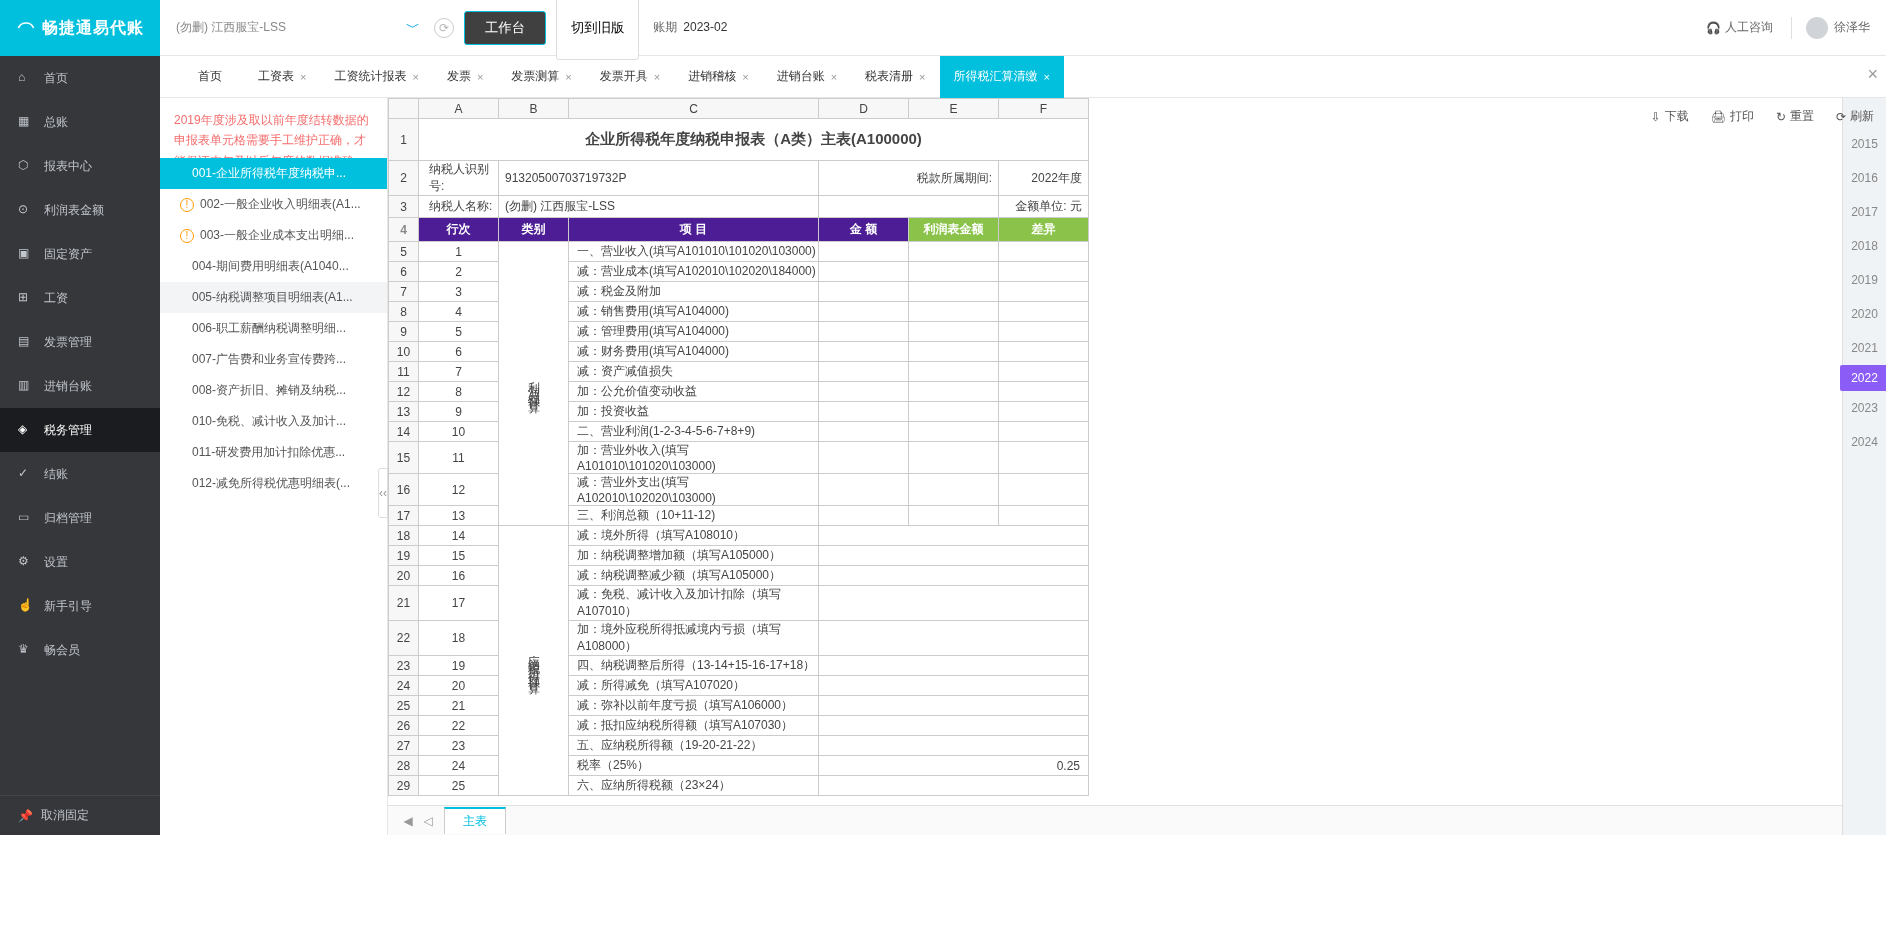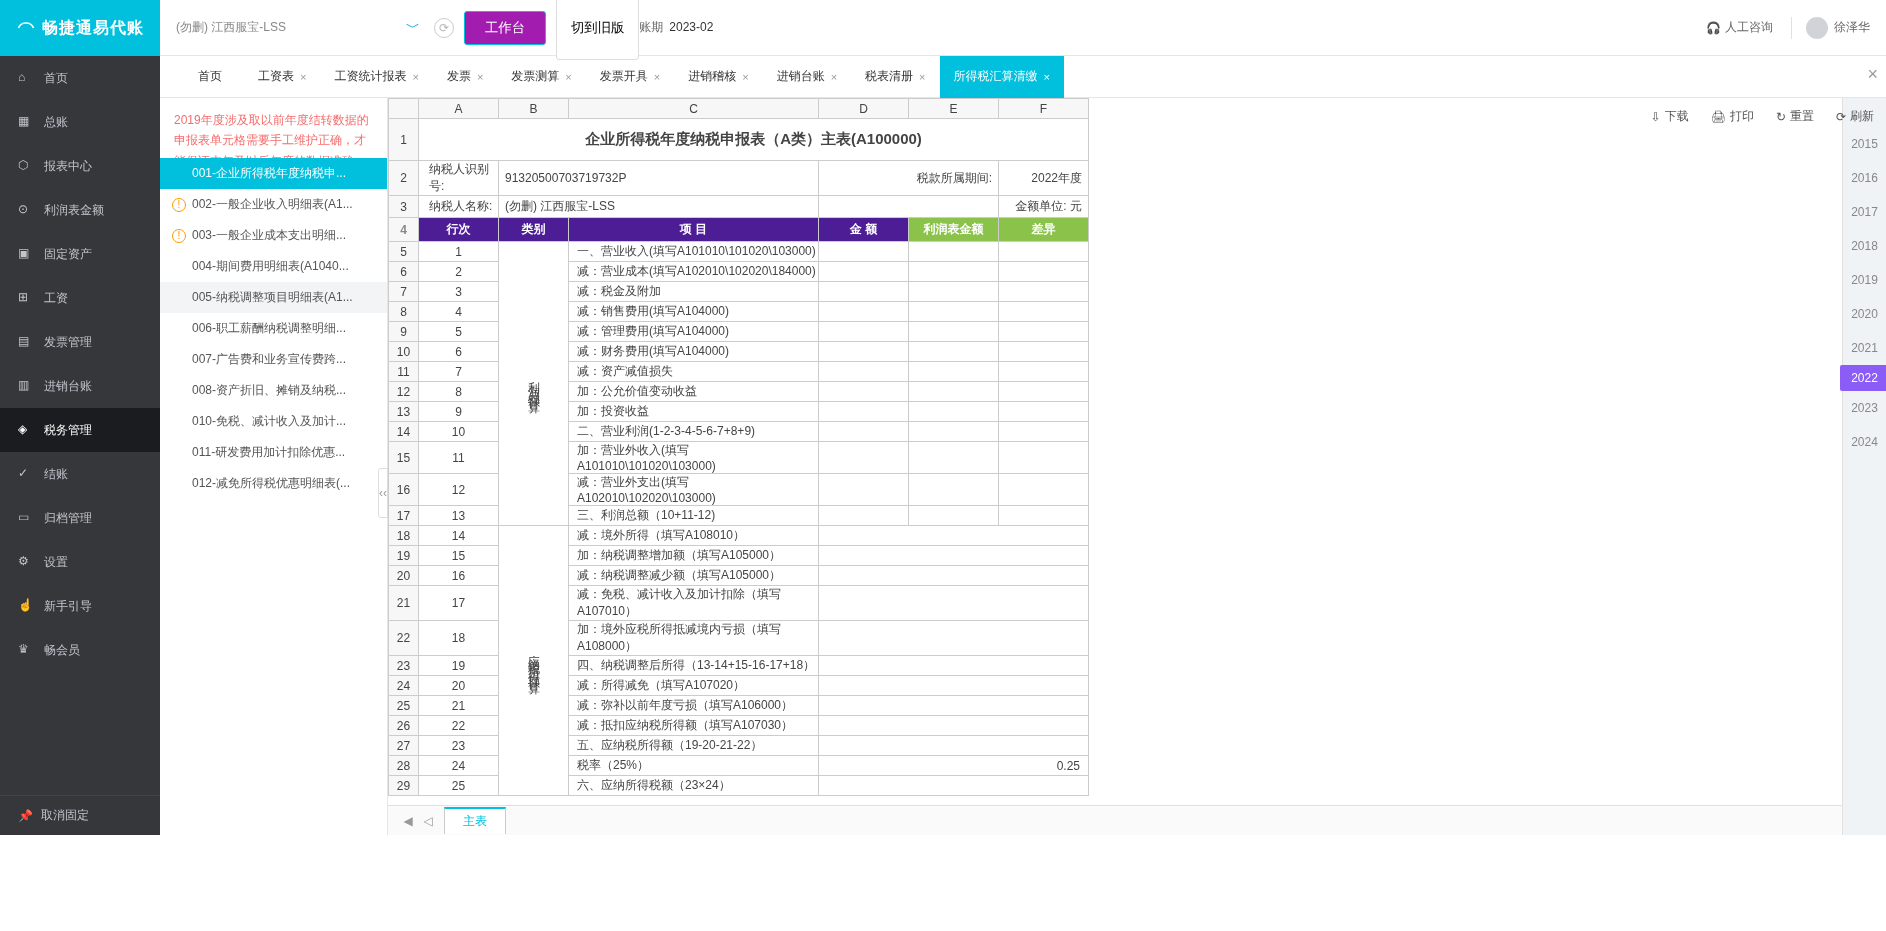--- a/index.html
+++ b/index.html
@@ -12,39 +12,39 @@
 .nav-item{height:44px;display:flex;align-items:center;padding:0 18px;cursor:pointer;color:#c0c4cc}
 .nav-item.active{background:#1a1c1f;color:#fff}
 .nav-item svg,.nav-item .ico{width:16px;height:16px;margin-right:10px;flex-shrink:0}
 .nav-foot{height:40px;display:flex;align-items:center;padding:0 18px;color:#c0c4cc;border-top:1px solid #444;cursor:pointer}
 .nav-foot .ico{margin-right:8px}
 .main{flex:1;display:flex;flex-direction:column;min-width:0}
 .topbar{height:56px;border-bottom:1px solid #e6e6e6;display:flex;align-items:center;padding:0 16px}
 .account-sel{display:flex;align-items:center;color:#666}
 .account-sel .chev{color:#00a3e0;margin-left:120px;font-size:14px}
 .btn{padding:22px 14px;border-radius:3px;border:1px solid #ddd;cursor:pointer;margin-left:10px;background:#fff}
-.btn.primary{background:#a21caf;color:#fff;border-color:#00c0dd;padding:7px 20px}
-.period{color:#666}
+.btn.primary{background:#404040;color:#fff;border-color:#00c0dd;padding:7px 20px}
+.period{margin-left:14px;color:#666}
 .period b{color:#333;margin-left:6px;font-weight:normal}
 .top-right{margin-left:auto;display:flex;align-items:center;gap:18px;color:#666}
 .top-right .user{border-left:1px solid #e0e0e0;padding-left:14px;display:flex;align-items:center;gap:6px}
 .top-right .avatar{width:22px;height:22px;border-radius:50%;background:#d0d4d8}
 .ico-circle{width:20px;height:20px;border:1px solid #ccc;border-radius:50%;margin-left:14px;display:flex;align-items:center;justify-content:center;color:#bbb}
 .tabs{height:42px;border-bottom:1px solid #e6e6e6;display:flex;align-items:center;padding:0 16px;position:relative}
 .tab{padding:0 14px;height:42px;display:flex;align-items:center;gap:6px;cursor:pointer;color:#333}
 .tab .x{color:#999;font-size:11px}
 .tab.active{background:#00c0dd;color:#fff}
 .tab.active .x{color:#fff}
 .tab.home{padding:0 22px}
 .tab-close{position:absolute;right:8px;top:8px;cursor:pointer;color:#999;font-size:18px}
 .content{flex:1;display:flex;min-height:0}
 .sub-list{width:240px;border-right:1px solid #e6e6e6;display:flex;flex-direction:column}
 .warning{color:#f56c6c;padding:12px 14px 10px;line-height:1.7;font-size:12px}
 .sub-items{flex:1;overflow:auto}
-.sub-item{height:31px;padding:0 12px;display:flex;align-items:center;cursor:pointer;color:#555;white-space:nowrap;overflow:hidden;text-overflow:ellipsis}
+.sub-item{height:31px;padding:0 20px;display:flex;align-items:center;cursor:pointer;color:#555;white-space:nowrap;overflow:hidden;text-overflow:ellipsis}
 .sub-item.active{background:#00c0dd;color:#fff}
 .sub-item.hover{background:#f2f4f6}
 .sub-item .warn-ico{width:14px;height:14px;border:1px solid #f90;border-radius:50%;color:#f90;font-size:10px;display:flex;align-items:center;justify-content:center;margin-right:6px;flex-shrink:0}
 .sub-item:not(.haswarn){padding-left:32px}
 .sheet-area{flex:1;display:flex;flex-direction:column;min-width:0;position:relative}
 .tool{display:flex;align-items:center;gap:4px;cursor:pointer}
 .grid-wrap{flex:1;overflow:auto;position:relative}
 .collapse-btn{position:absolute;left:-10px;top:370px;width:10px;height:50px;background:#fff;border:1px solid #ddd;border-radius:3px 0 0 3px;display:flex;align-items:center;justify-content:center;color:#999;cursor:pointer;z-index:5}
 table.grid{border-collapse:collapse;font-size:12px}
 .grid td,.grid th{border:1px solid #ccc;height:20px;padding:0;text-align:center;color:#444}

